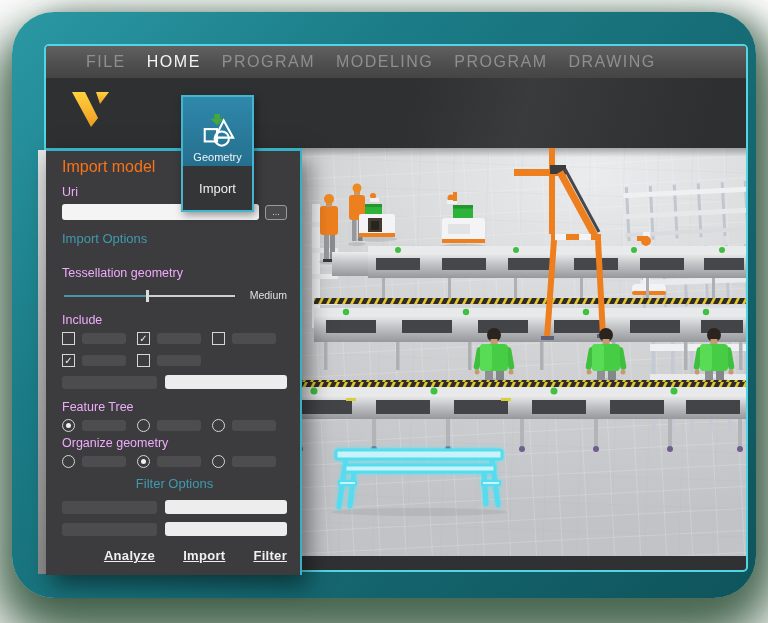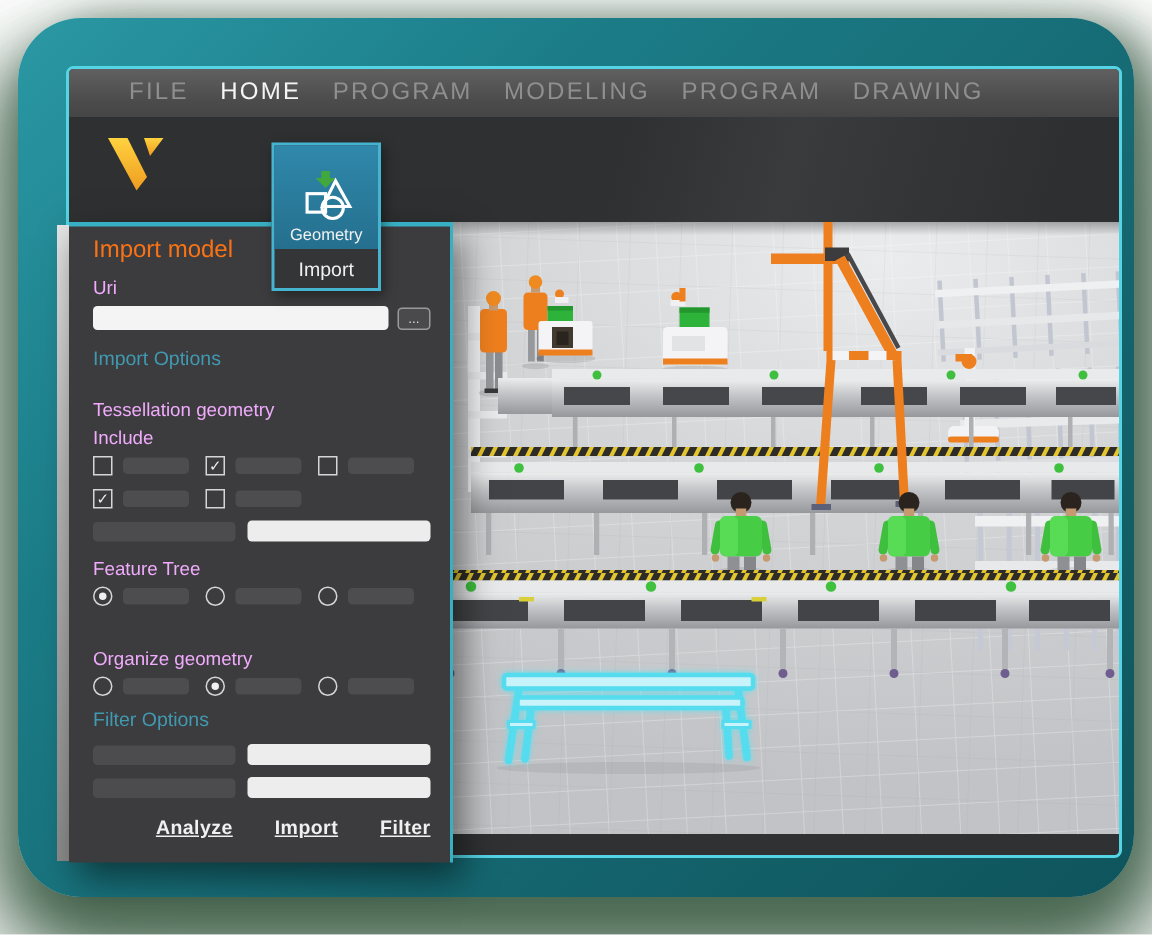--- a/index.html
+++ b/index.html
@@ -28,21 +28,21 @@
   
   .ribbon{position:relative;height:70px;
     background:linear-gradient(105deg,#2e3031 52%,#393b3d 68%,#333537 80%,#2d2f30 94%);}
   .vlogo{position:absolute;left:24px;top:14px;}
 
   
   .viewport{position:relative;height:408px;background:#c8c9cc;}
   .viewport svg{display:block;width:100%;height:100%;}
 
   
-  .geo-btn{position:absolute;left:181px;top:95px;width:73px;height:99px;z-index:40;
+  .geo-btn{position:absolute;left:181px;top:95px;width:73px;height:117px;z-index:40;
     border:2px solid #45b4d0;background:#333537;display:flex;flex-direction:column;
     box-shadow:2px 3px 8px rgba(0,0,0,.4);}
   .geo-top{flex:0 0 69px;background:linear-gradient(#2f88ab,#256f8e);display:flex;flex-direction:column;
     align-items:center;justify-content:flex-end;padding-bottom:3px;}
   .geo-top svg{margin-bottom:2px;}
   .geo-top span{font-size:11px;color:#f2f2f2;}
   .geo-bottom{flex:1;display:flex;align-items:center;justify-content:center;font-size:13px;color:#f0f0f0;}
 
   
   .dialog-edge{position:absolute;left:38px;top:150px;width:8px;height:424px;z-index:29;
@@ -390,20 +390,27 @@
 
     <div class="lbl">Uri</div>
     <div class="uri-row">
       <input class="uri-input" value="" style="">
       <button class="browse-btn">...</button>
     </div>
 
     <div class="section">Import Options</div>
 
     <div class="lbl">Tessellation geometry</div>
+    <div class="slider">
+      <div class="track">
+        <div class="fill" style="width: 48%;"></div>
+        <div class="handle" style="left: 48%;"></div>
+      </div>
+      <span class="val">Medium</span>
+    </div>
 
     <div class="lbl">Include</div>
     <div class="cbgrid">
       <div class="cell">
         <span class="checkbox"></span>
         <span class="pill"></span>
       </div>
       <div class="cell">
         <span class="checkbox on"></span>
         <span class="pill"></span>
@@ -435,37 +442,37 @@
       <div class="cell">
         <span class="radio"></span>
         <span class="pill"></span>
       </div>
       <div class="cell">
         <span class="radio"></span>
         <span class="pill"></span>
       </div>
     </div>
 
-    <div class="lbl" style="margin-top:28px;">Organize geometry</div>
+    <div class="lbl" style="margin-top:4px;">Organize geometry</div>
     <div class="cbgrid" style="margin-bottom:2px;">
       <div class="cell">
         <span class="radio"></span>
         <span class="pill"></span>
       </div>
       <div class="cell">
         <span class="radio on"></span>
         <span class="pill"></span>
       </div>
       <div class="cell">
         <span class="radio"></span>
         <span class="pill"></span>
       </div>
     </div>
 
-    <div class="section" style="margin:8px 0 9px;">Filter Options</div>
+    <div class="section" style="margin:8px 0 9px;text-align:center;">Filter Options</div>
     <div class="filter-row">
       <span class="pill-wide"></span>
       <span class="bar-light"></span>
     </div>
     <div class="filter-row">
       <span class="pill-wide"></span>
       <span class="bar-light"></span>
     </div>
 
     <div class="footer">

